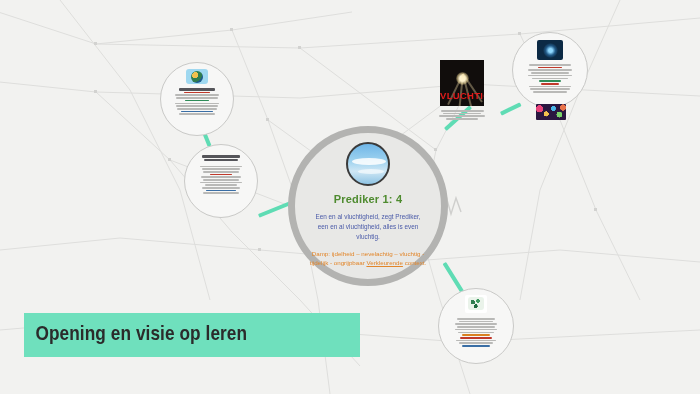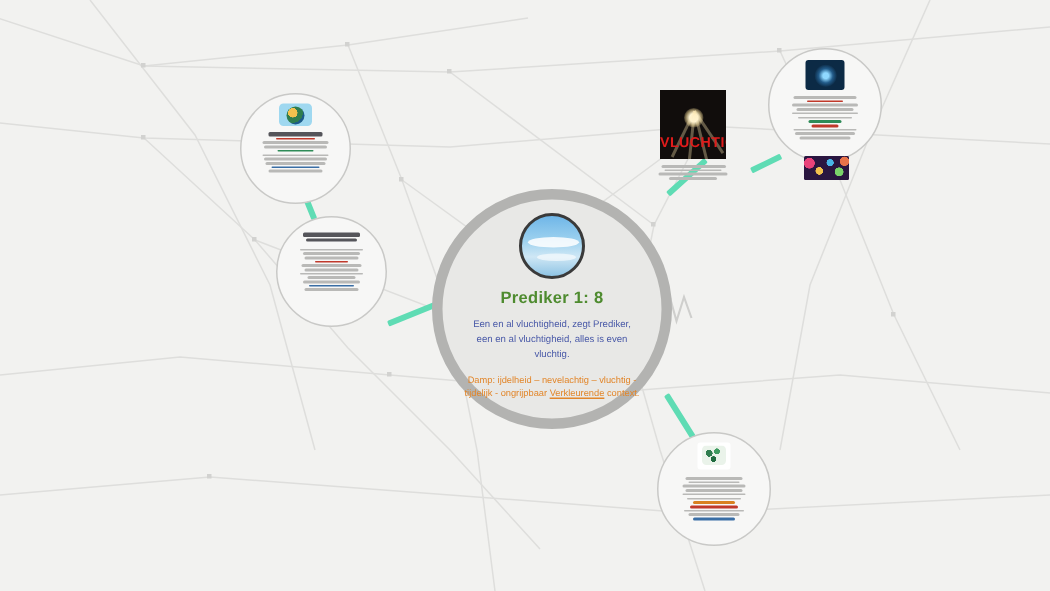--- a/index.html
+++ b/index.html
@@ -136,21 +136,21 @@
   <div class="conn" style="left:444px;top:128px;width:34px;height:4px;transform:rotate(-42deg);"></div>
   <div class="conn" style="left:500px;top:112px;width:22px;height:4px;transform:rotate(-26deg);"></div>
   <div class="conn" style="left:446px;top:262px;width:40px;height:4px;transform:rotate(58deg);"></div>
 
   <svg class="zig" width="40" height="36" viewBox="0 0 40 36">
     <polyline points="2,2 7,22 12,4 17,24 22,4 27,22 32,6 37,20" fill="none" stroke="#cfcfcd" stroke-width="1.4"></polyline>
   </svg>
 
   <div id="focus">
     <div class="photo"></div>
-    <div class="title">Prediker 1: 8</div>
+    <div class="title">Prediker 1: 4</div>
     <div class="verse">Een en al vluchtigheid, zegt Prediker, een en al vluchtigheid, alles is even vluchtig.</div>
     <div class="note"><span>Damp: ijdelheid – nevelachtig – vluchtig -tijdelijk - ongrijpbaar </span><u>Verkleurende</u><span> context.</span></div>
   </div>
 
   <div class="bubble" style="left:160px;top:62px;width:74px;height:74px;">
     <div class="thumb th-globe" style="margin-top:6px;"></div>
     <div class="btext" style="margin-top:3px;">
       <div class="blur-line hd" style="width:60%"></div>
       <div class="blur-line red" style="width:44%"></div>
       <div class="blur-line" style="width:72%"></div>
@@ -229,14 +229,17 @@
       <div class="blur-line" style="width:66%"></div>
       <div class="blur-line" style="width:58%"></div>
       <div class="blur-line org" style="width:44%"></div>
       <div class="blur-line red" style="width:50%"></div>
       <div class="blur-line" style="width:64%"></div>
       <div class="blur-line" style="width:56%"></div>
       <div class="blur-line blu" style="width:46%"></div>
     </div>
   </div>
 
+  <div id="banner">
+    <span>Opening en visie op leren</span>
+  </div>
 
 </div>
 
 </body></html>

